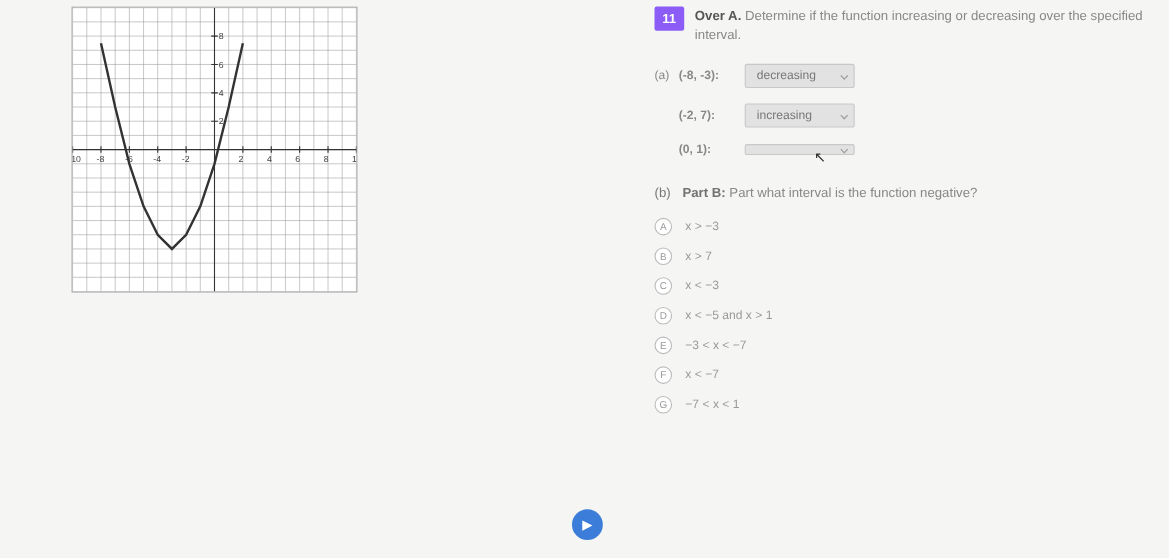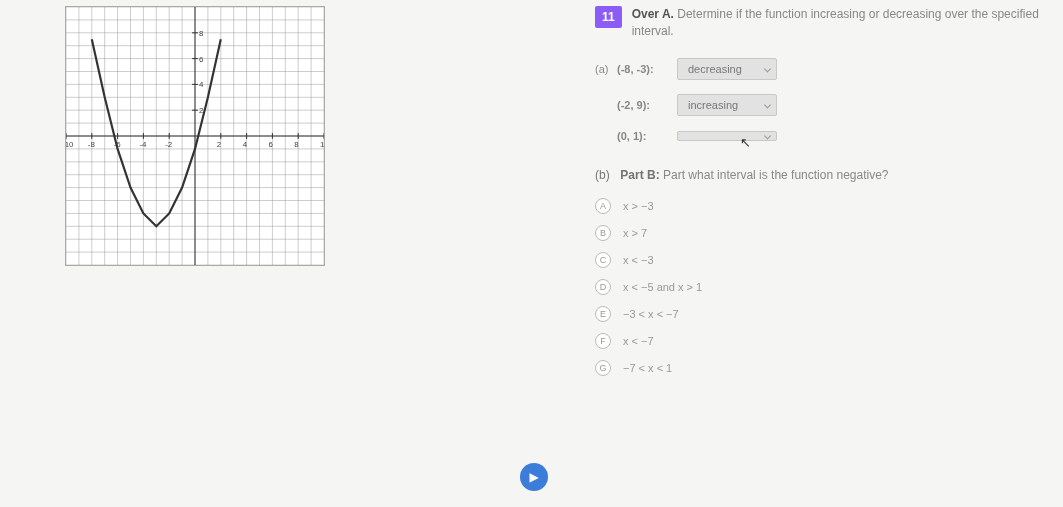--- a/index.html
+++ b/index.html
@@ -142,21 +142,21 @@
       <div class="subitem">
         <span class="sublabel">(a)</span>
         <span class="interval">(-8, -3):</span>
         <span class="select-box">
           <span>decreasing</span>
           <span class="caret"></span>
         </span>
       </div>
       <div class="subitem">
         <span class="sublabel"></span>
-        <span class="interval">(-2, 9):</span>
+        <span class="interval">(-2, 7):</span>
         <span class="select-box">
           <span>increasing</span>
           <span class="caret"></span>
         </span>
       </div>
       <div class="subitem">
         <span class="sublabel"></span>
         <span class="interval">(0, 1):</span>
         <span class="select-box empty">
           <span></span>

